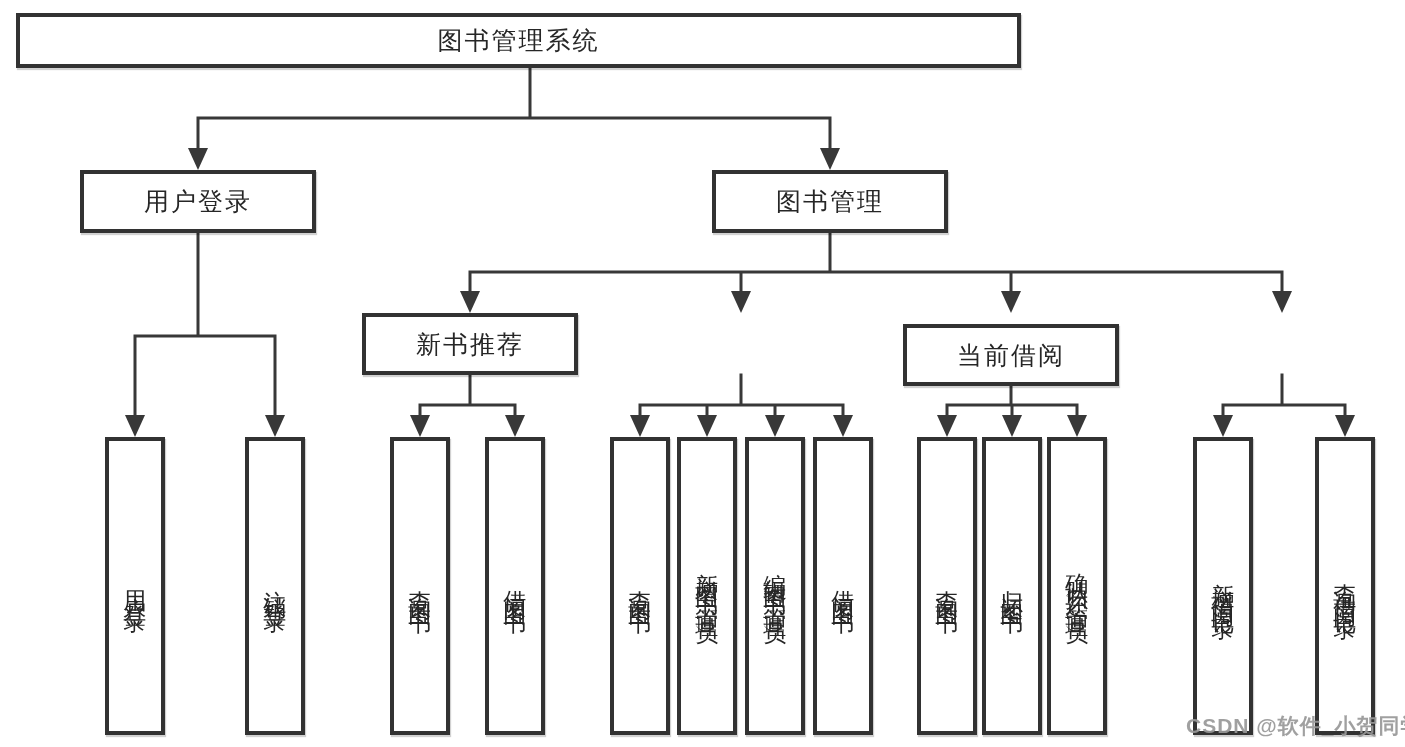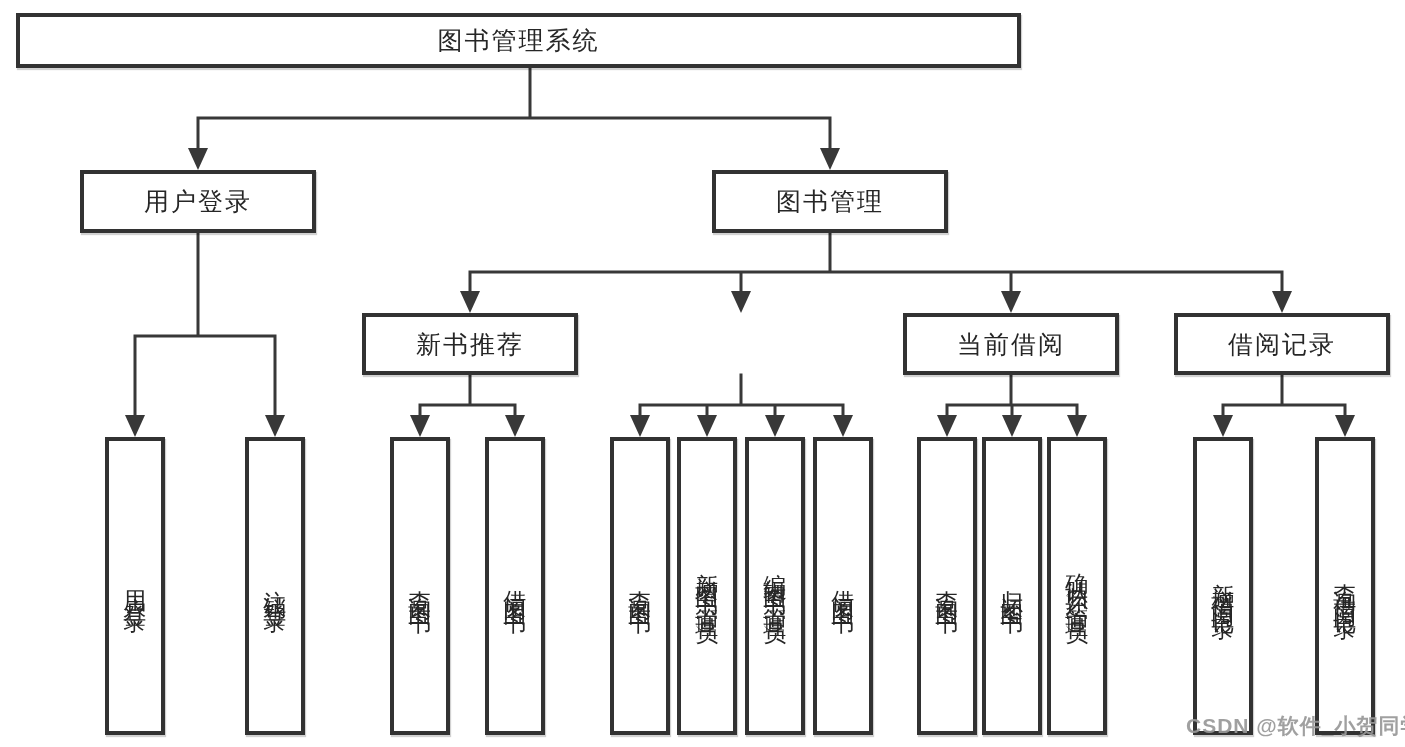--- a/index.html
+++ b/index.html
@@ -70,25 +70,22 @@
   <div class="node" style="left:80px;top:170px;width:236px;height:63px">
     <span class="hlabel">用户登录</span>
   </div>
   <div class="node" style="left:712px;top:170px;width:236px;height:63px">
     <span class="hlabel">图书管理</span>
   </div>
 
   <div class="node" style="left:362px;top:313px;width:216px;height:62px">
     <span class="hlabel">新书推荐</span>
   </div>
-  <div class="node" style="left:903px;top:313px;width:216px;height:62px">
+  <div class="node" style="left:903px;top:324px;width:216px;height:62px">
     <span class="hlabel">当前借阅</span>
-  </div>
-  <div class="node" style="left:1174px;top:313px;width:216px;height:62px">
-    <span class="hlabel">借阅记录</span>
   </div>
 
   <div class="node leaf" style="left:105px;top:437px;width:60px;height:298px">
     <span class="vlabel">用户登录</span>
   </div>
   <div class="node leaf" style="left:245px;top:437px;width:60px;height:298px">
     <span class="vlabel">注销登录</span>
   </div>
 
   <div class="node leaf" style="left:390px;top:437px;width:60px;height:298px">

